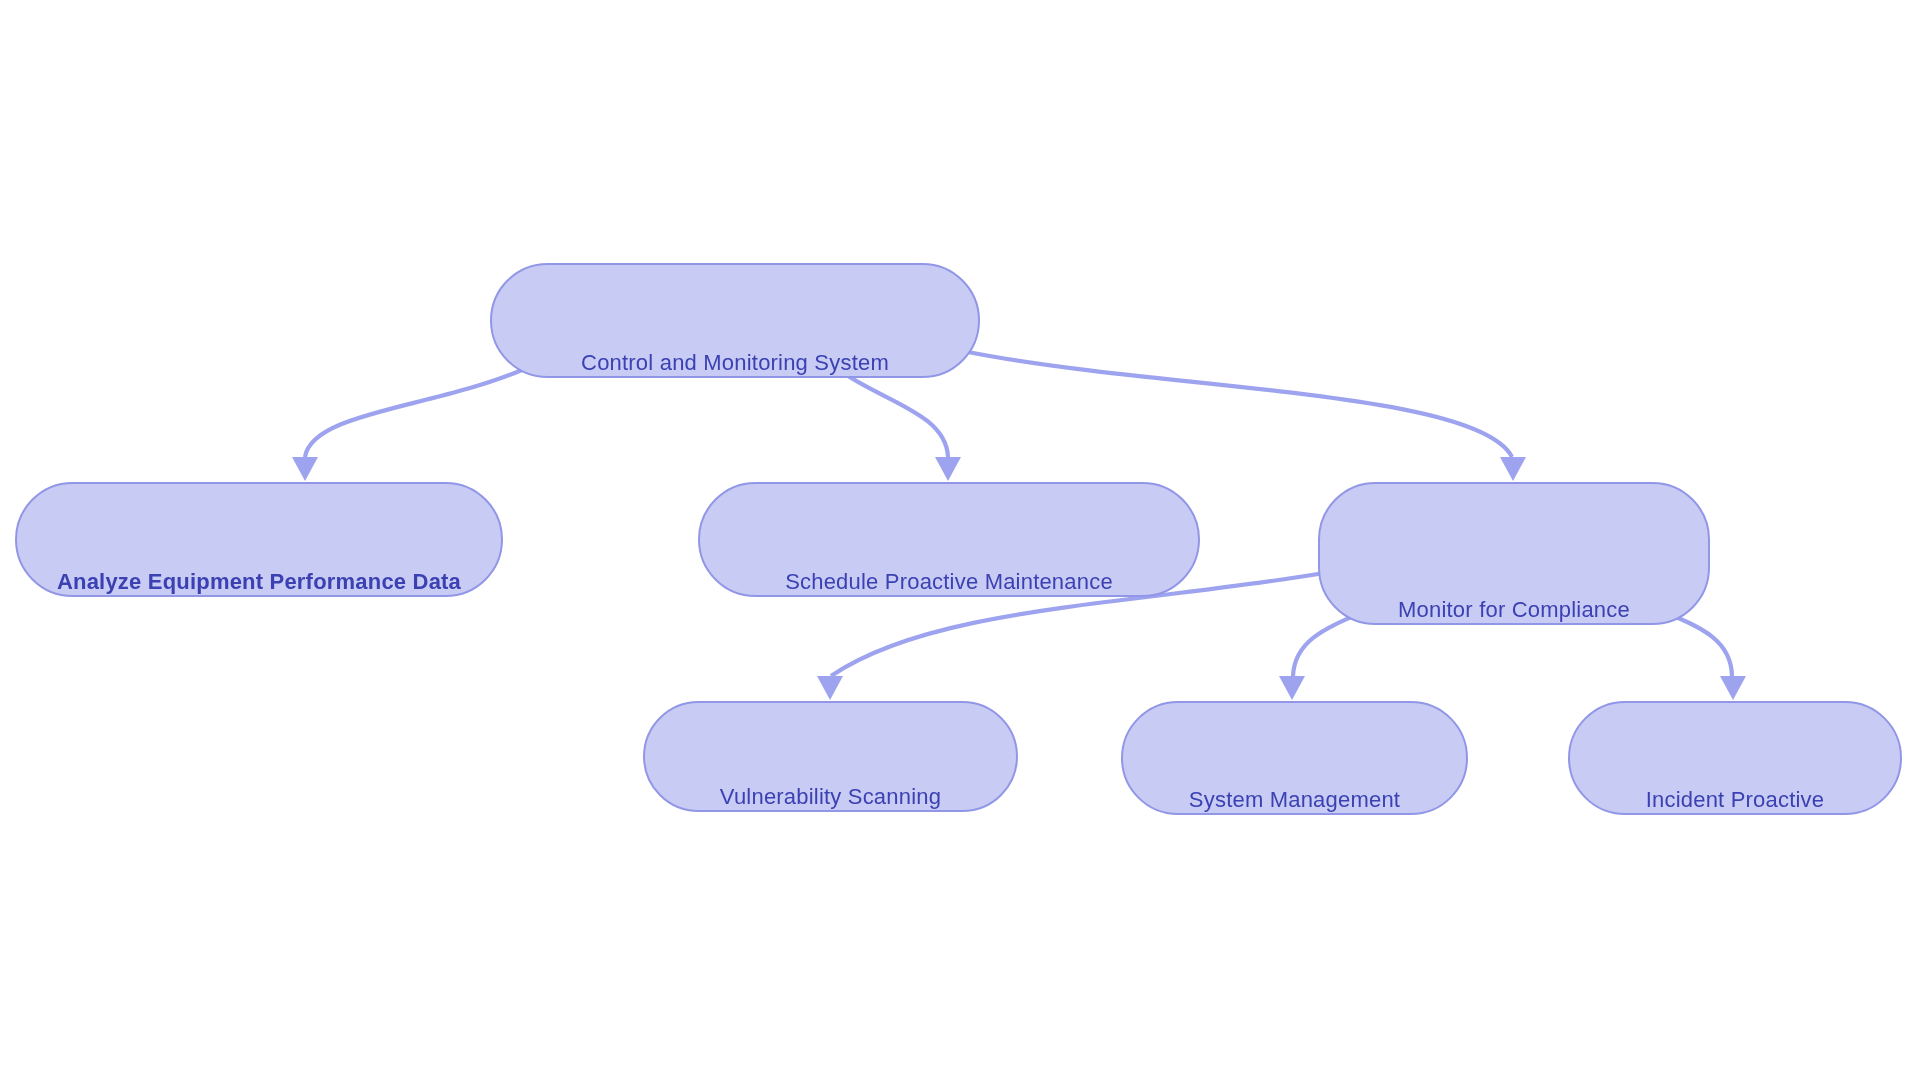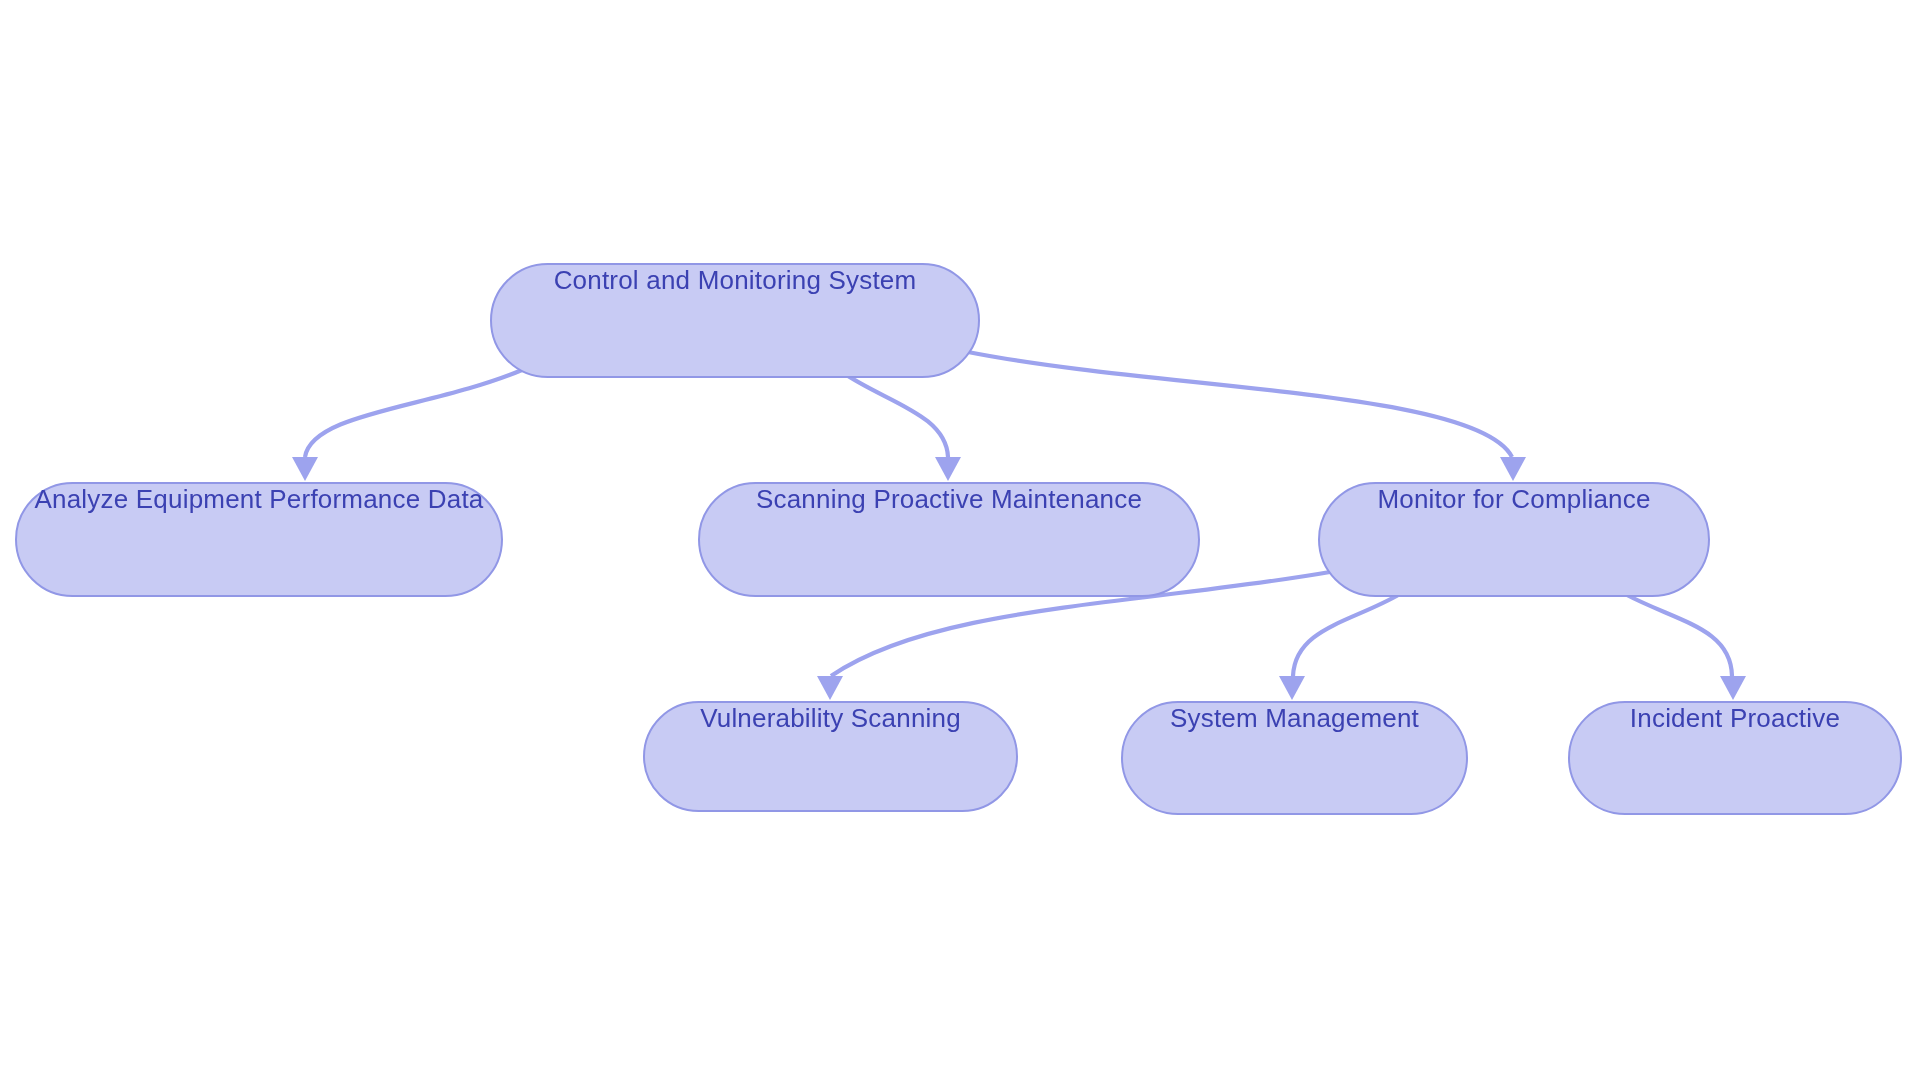--- a/index.html
+++ b/index.html
@@ -19,35 +19,35 @@
     overflow:hidden;
     font-family:"Liberation Sans","DejaVu Sans",sans-serif;
   }
   .edge-layer{position:absolute;left:0;top:0;z-index:0;}
   .edge{fill:none;stroke:var(--edge);stroke-width:4.2px;}
   .arrowhead{fill:var(--edge);stroke:none;}
   .node{
     position:absolute;
     z-index:1;
     display:flex;
-    align-items:flex-start;
+    align-items:flex-end;
     justify-content:center;
     background:var(--node-fill);
     border:2px solid var(--node-border);
     border-radius:57.5px;
     color:var(--text);
-    font-size:26px;
+    font-size:22px;
     letter-spacing:0.2px;
     white-space:nowrap;
     text-align:center;
   }
   #node-root     {left:490px; top:263px; width:490px; height:115px;}
-  #node-analyze  {left:15px;  top:482px; width:488px; height:115px;}
+  #node-analyze  {left:15px;  top:482px; width:488px; height:115px;font-weight:bold;}
   #node-schedule {left:698px; top:482px; width:502px; height:115px;}
-  #node-monitor  {left:1318px;top:482px; width:392px; height:115px;}
+  #node-monitor  {left:1318px;top:482px; width:392px; height:143px;}
   #node-vuln     {left:643px; top:701px; width:375px; height:111px;}
   #node-patch    {left:1121px;top:701px; width:347px; height:114px;}
   #node-incident {left:1568px;top:701px; width:334px; height:114px;}
 </style>
 </head>
 <body>
 
 <div class="canvas">
 
   <svg class="edge-layer" width="1920" height="1083" viewBox="0 0 1920 1083" aria-hidden="true">
@@ -73,21 +73,21 @@
 
   <div class="node" id="node-root">
     <span>Control and Monitoring System</span>
   </div>
 
   <div class="node" id="node-analyze">
     <span>Analyze Equipment Performance Data</span>
   </div>
 
   <div class="node" id="node-schedule">
-    <span>Scanning Proactive Maintenance</span>
+    <span>Schedule Proactive Maintenance</span>
   </div>
 
   <div class="node" id="node-monitor">
     <span>Monitor for Compliance</span>
   </div>
 
   <div class="node" id="node-vuln">
     <span>Vulnerability Scanning</span>
   </div>
 

